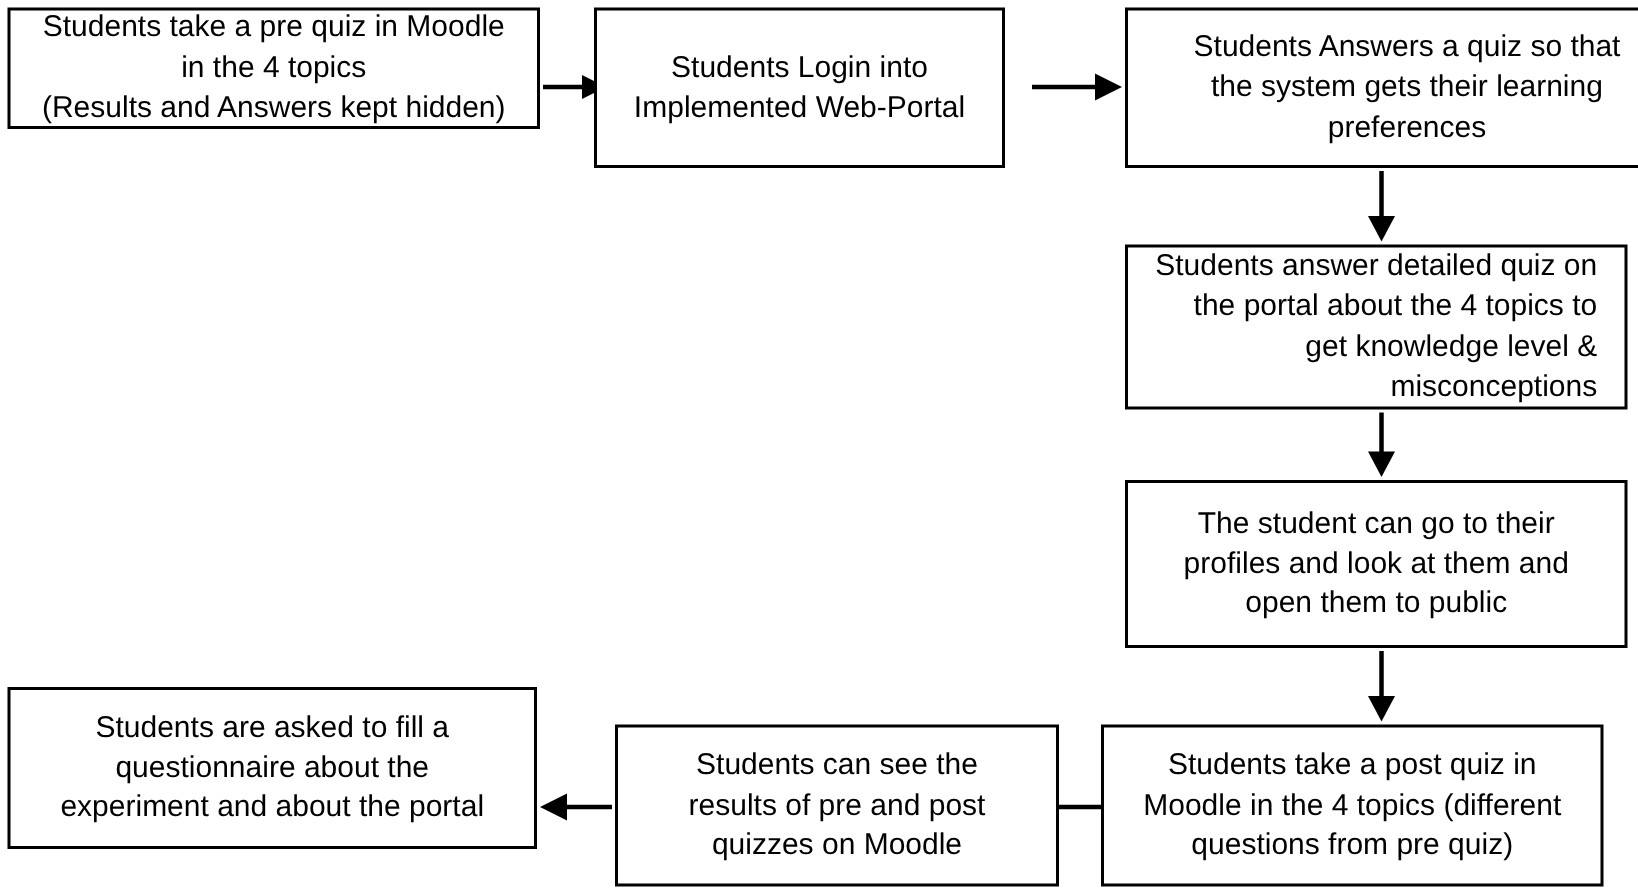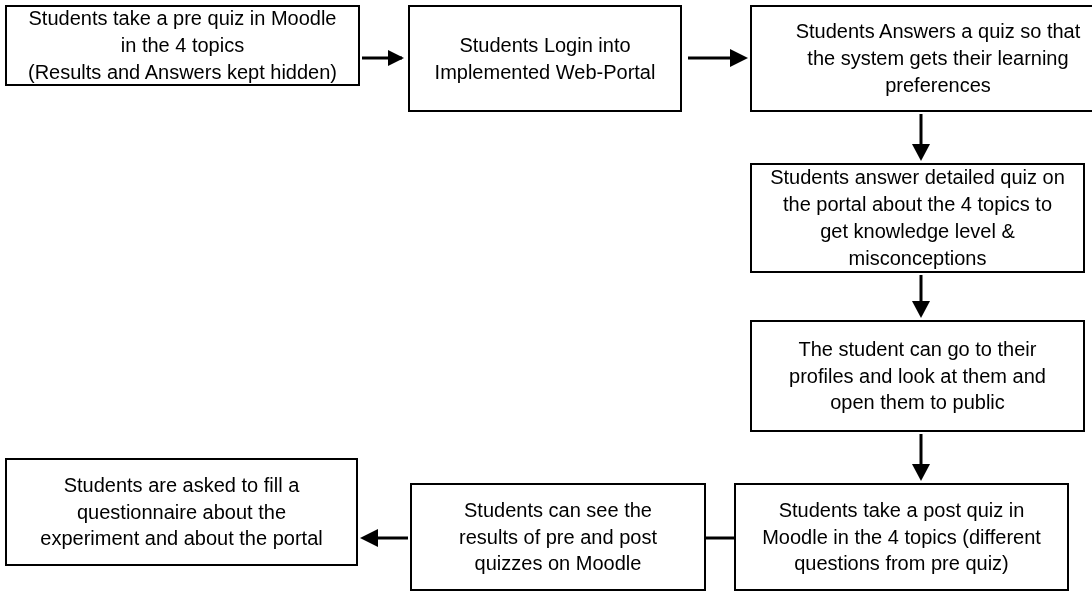--- a/index.html
+++ b/index.html
@@ -79,26 +79,26 @@
       </g>
       <g>
         <path class="edge-line" d="M 408 538 L 372 538"></path>
         <polygon class="edge-head" points="360,538 378,529 378,547"></polygon>
       </g>
     </svg>
   <div id="node-layer">
       <div class="node" style="left: 5px; top: 5px; width: 355px; height: 81px;">Students take a pre quiz in Moodle
 in the 4 topics
 (Results and Answers kept hidden)</div>
-      <div class="node" style="left: 408px; top: 5px; width: 274px; height: 107px;">Students Login into
+      <div class="node" style="left: 396px; top: 5px; width: 274px; height: 107px;">Students Login into
 Implemented Web-Portal</div>
       <div class="node" style="left: 750px; top: 5px; width: 376px; height: 107px;">Students Answers a quiz so that
 the system gets their learning
 preferences</div>
-      <div class="node" style="left: 750px; top: 163px; width: 335px; height: 110px;">Students answer detailed quiz on
+      <div class="node" style="left: 750px; top: 163px; width: 335px; height: 110px; text-align: right;">Students answer detailed quiz on
 the portal about the 4 topics to
 get knowledge level &amp;
 misconceptions</div>
       <div class="node" style="left: 750px; top: 320px; width: 335px; height: 112px;">The student can go to their
 profiles and look at them and
 open them to public</div>
       <div class="node" style="left: 734px; top: 483px; width: 335px; height: 108px;">Students take a post quiz in
 Moodle in the 4 topics (different
 questions from pre quiz)</div>
       <div class="node" style="left: 410px; top: 483px; width: 296px; height: 108px;">Students can see the

